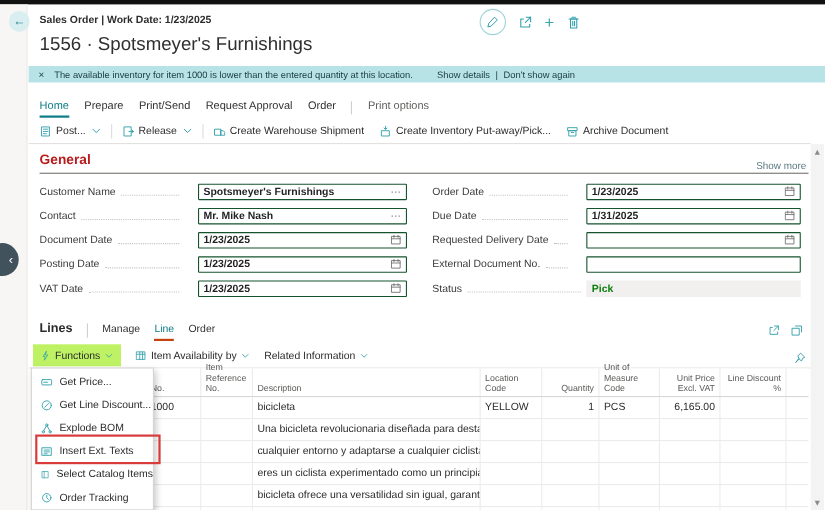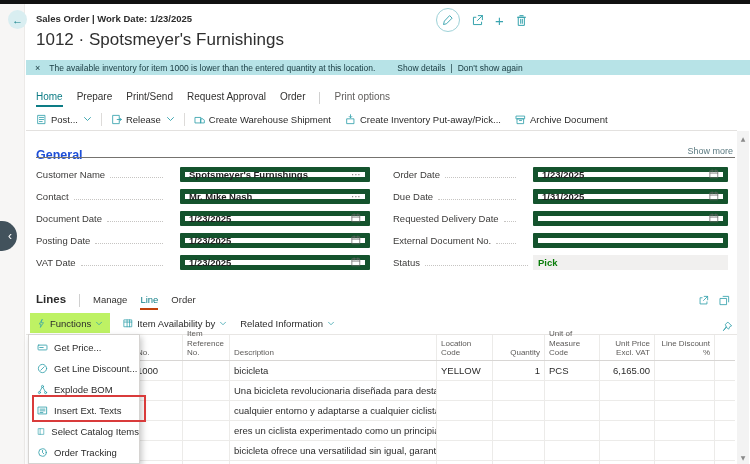--- a/index.html
+++ b/index.html
@@ -33,29 +33,29 @@
   .ribbon{position:absolute;left:36px;top:110px;display:flex;align-items:center;font-size:9.5px;height:18px;}
   .rb-item{display:flex;align-items:center;gap:4px;cursor:pointer;white-space:nowrap;}
   .rb-chev{margin-left:5px;cursor:pointer;display:flex;align-items:center;}
   .rb-div{width:1px;height:13px;background:#dddbd9;margin:0 9px;}
   .rb-gap{width:14px;}
   .hline{position:absolute;left:26px;right:13px;top:130px;border-top:1px solid #e3e1df;}
   .scrollbar{position:absolute;right:1px;top:131px;width:12px;height:333px;background:#f3f3f3;}
   .scroll-arrow{position:absolute;left:0;width:12px;height:12px;font-size:6px;color:#8a8a8a;
     display:flex;align-items:center;justify-content:center;cursor:pointer;font-family:"DejaVu Sans",sans-serif;}
   .sa-up{top:1px;} .sa-down{bottom:1px;}
-  .gen-head{position:absolute;left:36px;top:148px;font-size:12.5px;font-weight:700;color:#1d4ed8;}
+  .gen-head{position:absolute;left:36px;top:138px;font-size:12.5px;font-weight:700;color:#b91c1c;}
   .show-more{position:absolute;right:17px;top:146px;font-size:9px;color:#5b7a80;cursor:pointer;}
   .gen-rule{position:absolute;left:36px;right:15px;top:157px;border-top:1px solid #75736f;}
   .gen-left{position:absolute;left:36px;top:163px;width:334px;}
   .gen-right{position:absolute;left:393px;top:163px;width:335px;}
   .field{display:flex;align-items:center;height:22px;}
   .lbl{font-size:9.5px;color:#3b3a39;white-space:nowrap;}
   .dots{flex:1;border-bottom:1px dotted #c6c4c2;height:8px;margin:0 5px;min-width:6px;}
-  .box{height:15px;border:5px solid #14532d;background:#fff;display:flex;align-items:center;
+  .box{height:15px;border:1px solid #14532d;background:#fff;display:flex;align-items:center;
     padding:0 4px;font-size:9.5px;font-weight:600;color:#1f1f1f;border-radius:1px;flex-shrink:0;cursor:text;margin-left:12px;}
   .gen-left .box{width:190px;} .gen-right .box{width:195px;}
   .box .val{flex:1;white-space:nowrap;overflow:hidden;}
   .lookup{color:#8a8886;font-size:8px;letter-spacing:.5px;cursor:pointer;}
   .status-box{height:15px;width:195px;background:#f1f0ef;display:flex;align-items:center;padding:0 5px;flex-shrink:0;}
   .status-val{font-size:9.5px;font-weight:700;}
   .lines-bar{position:absolute;left:36px;top:294px;display:flex;align-items:flex-start;gap:13px;font-size:9.5px;height:16px;}
   .lines-cap{font-weight:700;font-size:11.5px;margin-top:-1px;}
   .ln-div{width:1px;height:13px;background:#d0d0d0;}
   .ln-tab{color:#323130;cursor:pointer;padding-bottom:3px;}
@@ -91,21 +91,21 @@
   <div class="top-strip"></div>
   <div class="left-rail"></div>
   <div class="collapse-btn">
     <span>‹</span>
   </div>
 
   <div class="back-btn">
     <span>←</span>
   </div>
   <div class="caption">Sales Order | Work Date: 1/23/2025</div>
-  <div class="title">1012 · Spotsmeyer's Furnishings</div>
+  <div class="title">1556 · Spotsmeyer's Furnishings</div>
 
   <div class="top-actions">
     <div class="icon-btn edit-circle">
       <svg class="tl" width="12" height="12" viewBox="0 0 16 16">
           <path d="M10.5 2.5l3 3L6 13l-4 1 1-4z"></path>
         </svg>
     </div>
     <div class="icon-btn">
       <svg class="tl" width="13" height="13" viewBox="0 0 16 16">
           <path d="M6 4H3v9h10v-3"></path>

